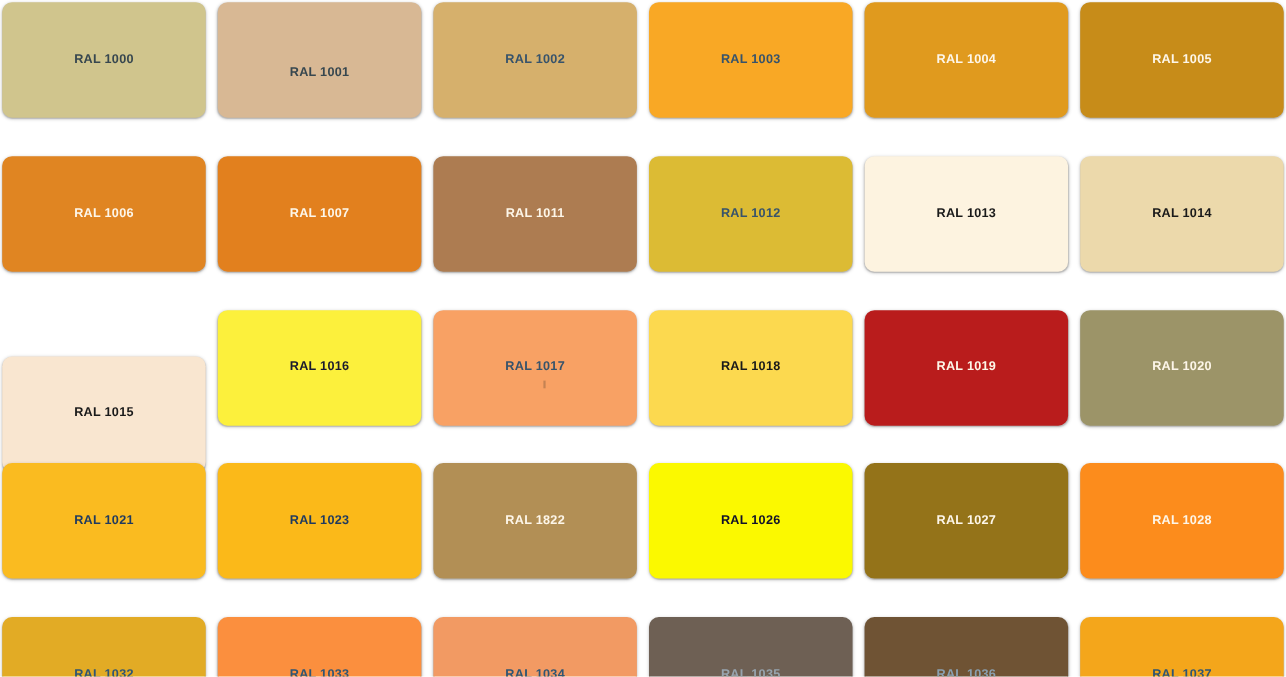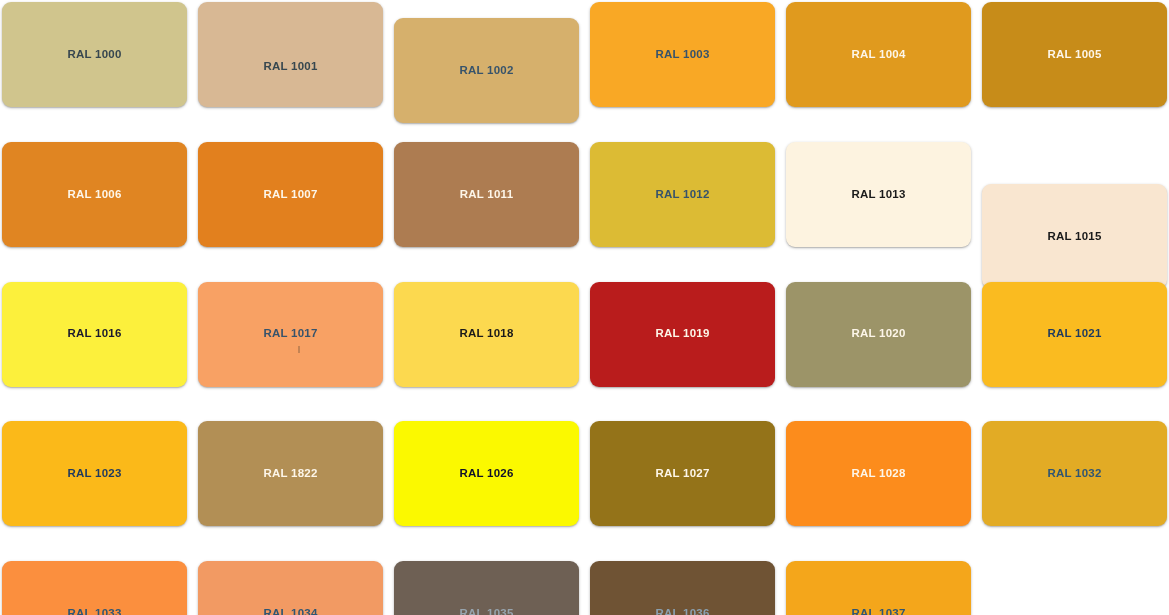--- a/index.html
+++ b/index.html
@@ -67,21 +67,21 @@
 </head>
 <body style="background: rgb(255, 255, 255);">
 
 <div id="swatch-grid">
     <div class="swatch-card" style="background: rgb(208, 197, 141); align-items: center;">
       <span class="swatch-label" style="color: rgb(55, 71, 79);">RAL 1000</span>
     </div>
     <div class="swatch-card" style="background: rgb(216, 184, 148);">
       <span class="swatch-label" style="color: rgb(55, 71, 79); margin-top: 24px;">RAL 1001</span>
     </div>
-    <div class="swatch-card" style="background: rgb(214, 176, 108); margin-top: 16px;">
+    <div class="swatch-card" style="background: rgb(214, 176, 108);">
       <span class="swatch-label" style="color: rgb(55, 83, 107);">RAL 1002</span>
     </div>
     <div class="swatch-card" style="background: rgb(249, 168, 37);">
       <span class="swatch-label" style="color: rgb(55, 83, 107);">RAL 1003</span>
     </div>
     <div class="swatch-card" style="background: rgb(224, 154, 30);">
       <span class="swatch-label" style="color: rgb(253, 246, 233);">RAL 1004</span>
     </div>
     <div class="swatch-card" style="background: rgb(199, 140, 25);">
       <span class="swatch-label" style="color: rgb(253, 246, 233);">RAL 1005</span>
@@ -93,20 +93,23 @@
       <span class="swatch-label" style="color: rgb(253, 246, 233);">RAL 1007</span>
     </div>
     <div class="swatch-card" style="background: rgb(173, 124, 81);">
       <span class="swatch-label" style="color: rgb(253, 246, 233); text-align: center;">RAL 1011</span>
     </div>
     <div class="swatch-card" style="background: rgb(220, 187, 52);">
       <span class="swatch-label" style="color: rgb(55, 83, 107);">RAL 1012</span>
     </div>
     <div class="swatch-card" style="background: rgb(253, 243, 224);">
       <span class="swatch-label" style="color: rgb(26, 26, 26);">RAL 1013</span>
+    </div>
+    <div class="swatch-card" style="background: rgb(236, 217, 171);">
+      <span class="swatch-label" style="color: rgb(26, 26, 26);">RAL 1014</span>
     </div>
     <div class="swatch-card" style="background: rgb(249, 230, 208); margin-top: 42px;">
       <span class="swatch-label" style="color: rgb(26, 26, 26);">RAL 1015</span>
     </div>
     <div class="swatch-card" style="background: rgb(252, 240, 60);">
       <span class="swatch-label" style="color: rgb(26, 26, 46); text-align: right;">RAL 1016</span>
     </div>
     <div class="swatch-card" style="background: rgb(248, 161, 100);">
       <span class="swatch-label" style="color: rgb(55, 83, 107);">RAL 1017</span>
       <span class="caret-artifact"></span>

